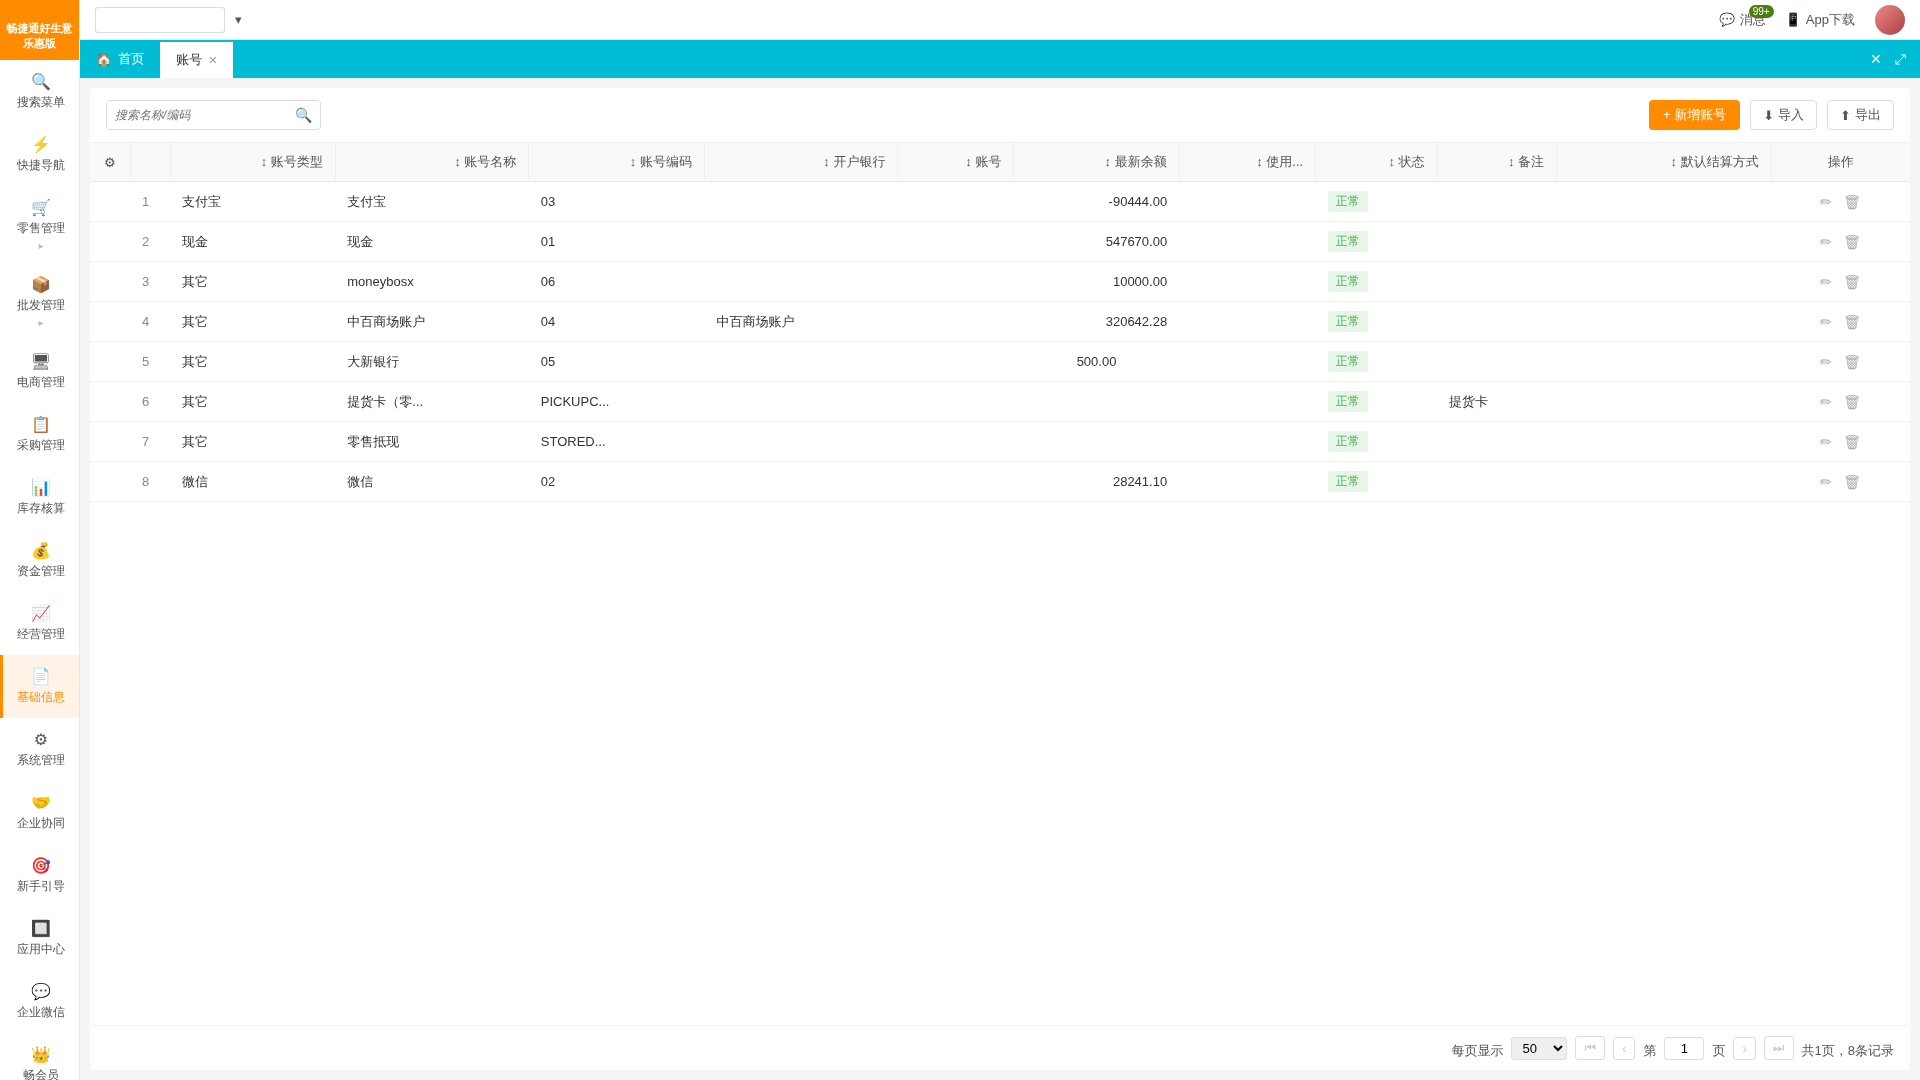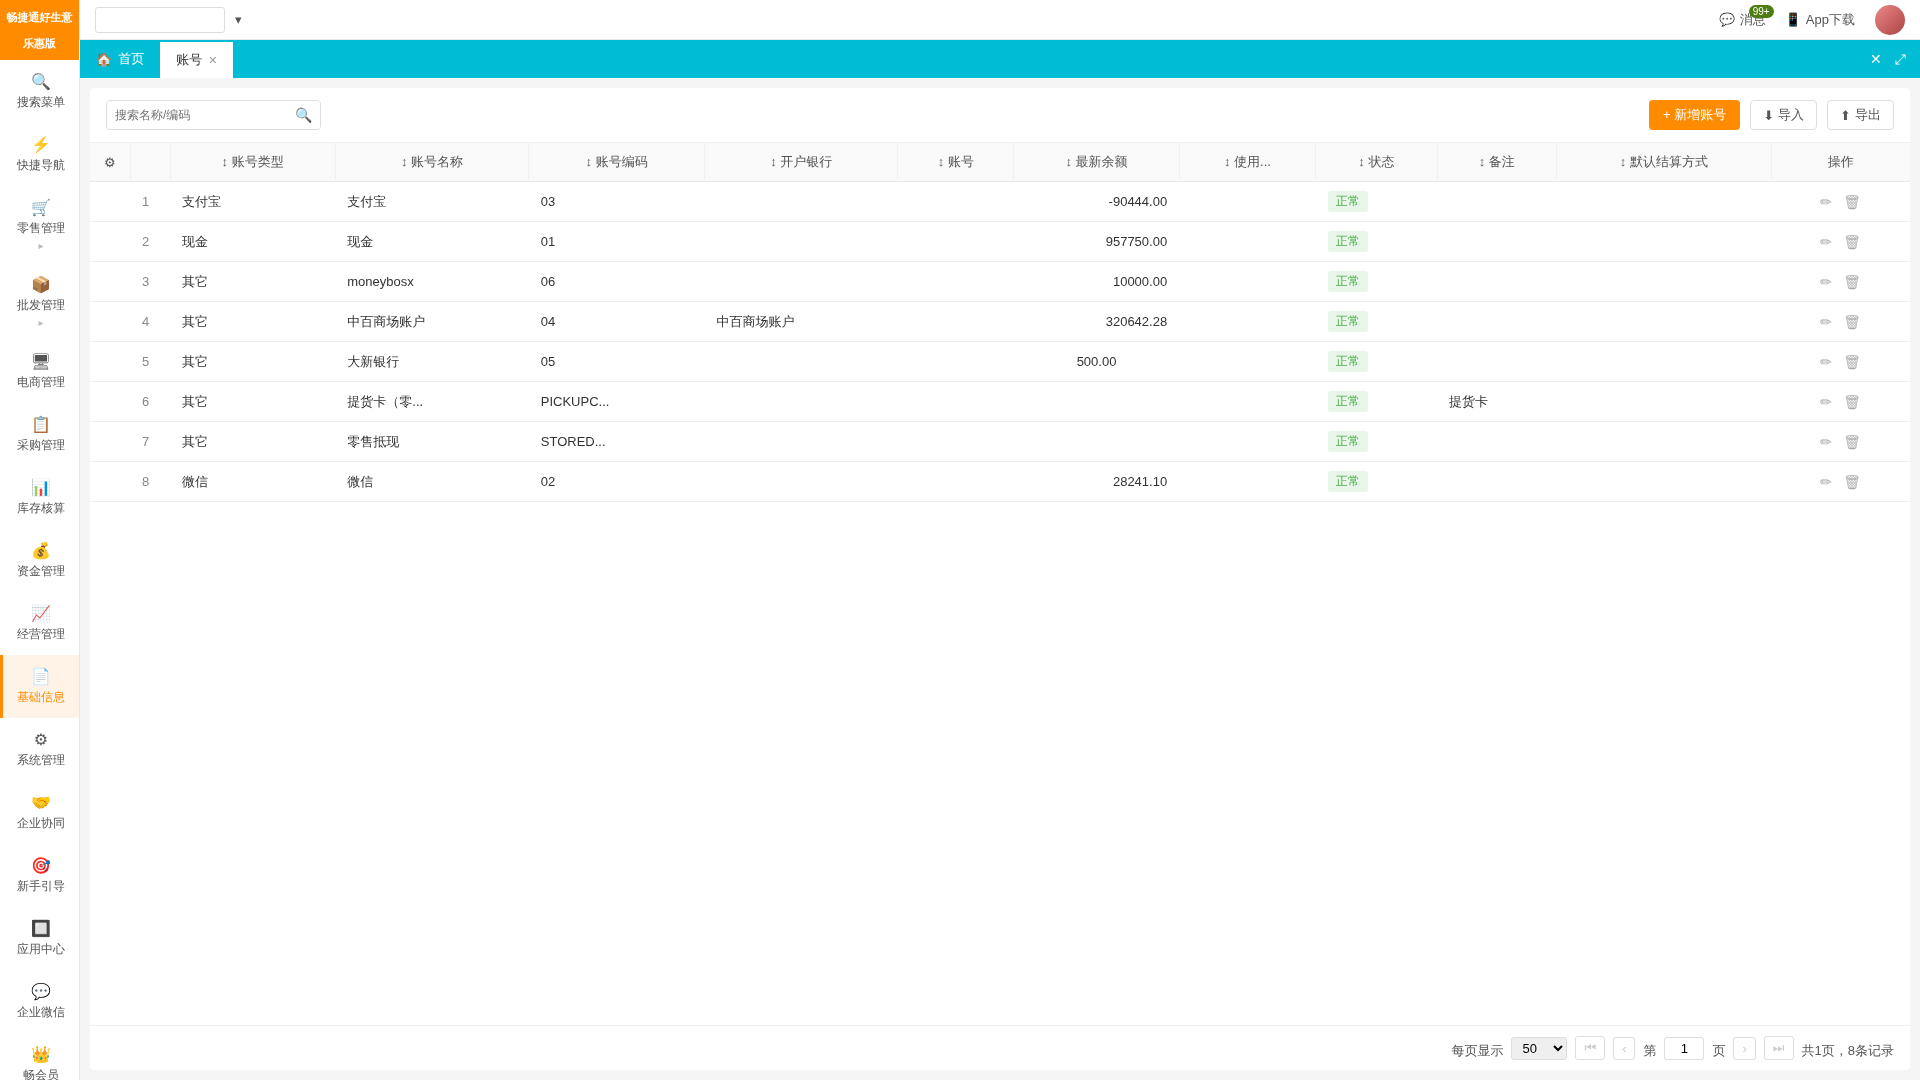--- a/index.html
+++ b/index.html
@@ -16,21 +16,21 @@
       padding-top: 0;
       flex-shrink: 0;
     }
     .sidebar-logo {
       width: 100%;
       background: #ff8c00;
       padding: 10px 0;
       display: flex;
       flex-direction: column;
       align-items: center;
-      justify-content: space-between;
+      justify-content: flex-end;
       height: 60px;
     }
     .sidebar-logo-text {
       color: #fff;
       font-size: 11px;
       font-weight: bold;
       text-align: center;
       line-height: 1.3;
     }
     .sidebar-nav {
@@ -216,20 +216,21 @@
       overflow: hidden;
       height: 30px;
     }
     .search-input-wrap input {
       border: none;
       outline: none;
       padding: 0 8px;
       font-size: 12px;
       width: 180px;
       height: 100%;
+      font-style: italic;
     }
     .search-btn {
       background: #fff;
       border: none;
       padding: 0 8px;
       cursor: pointer;
       color: #aaa;
       font-size: 14px;
       height: 100%;
     }
@@ -268,21 +269,21 @@
       width: 100%;
       border-collapse: collapse;
       font-size: 13px;
     }
     thead tr {
       background: #f9f9f9;
       border-bottom: 1px solid #e8e8e8;
     }
     thead th {
       padding: 10px 12px;
-      text-align: center;
+      text-align: right;
       color: #555;
       font-weight: normal;
       white-space: nowrap;
       border-right: 1px solid #f0f0f0;
       position: relative;
     }
     thead th:last-child { border-right: none; }
     thead th.settings-col { width: 40px; text-align: center; }
     tbody tr {
       border-bottom: 1px solid #f0f0f0;
@@ -528,21 +529,21 @@
     </td>
   </tr>
               <tr>
     <td></td>
     <td class="num-col">2</td>
     <td>现金</td>
     <td>现金</td>
     <td>01</td>
     <td></td>
     <td></td>
-    <td style="text-align:right;">957750.00</td>
+    <td style="text-align:right;">547670.00</td>
     <td></td>
     <td><span class="status-badge">正常</span></td>
     <td></td>
     <td></td>
     <td style="text-align:center;">
       <button class="action-btn" title="编辑">✏</button>
       <button class="action-btn" title="删除">🗑</button>
     </td>
   </tr>
               <tr>

